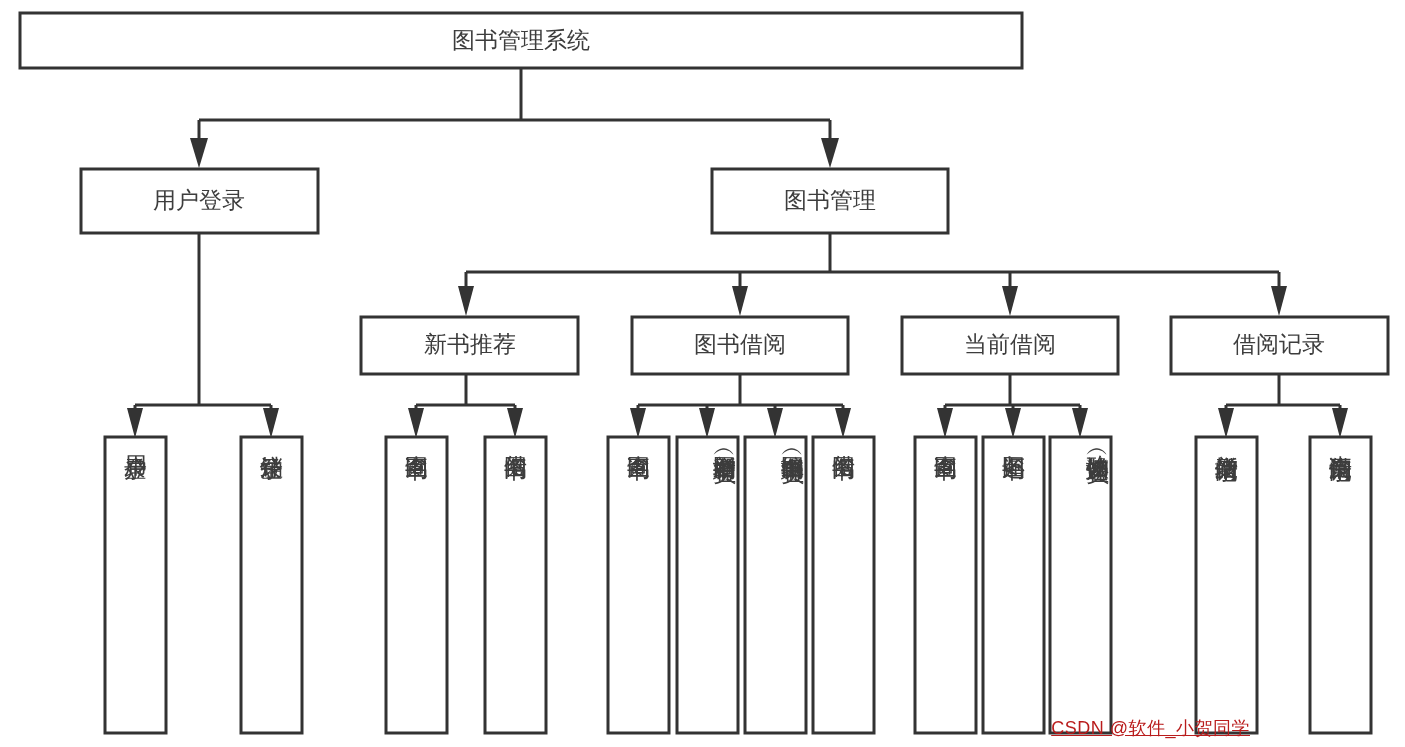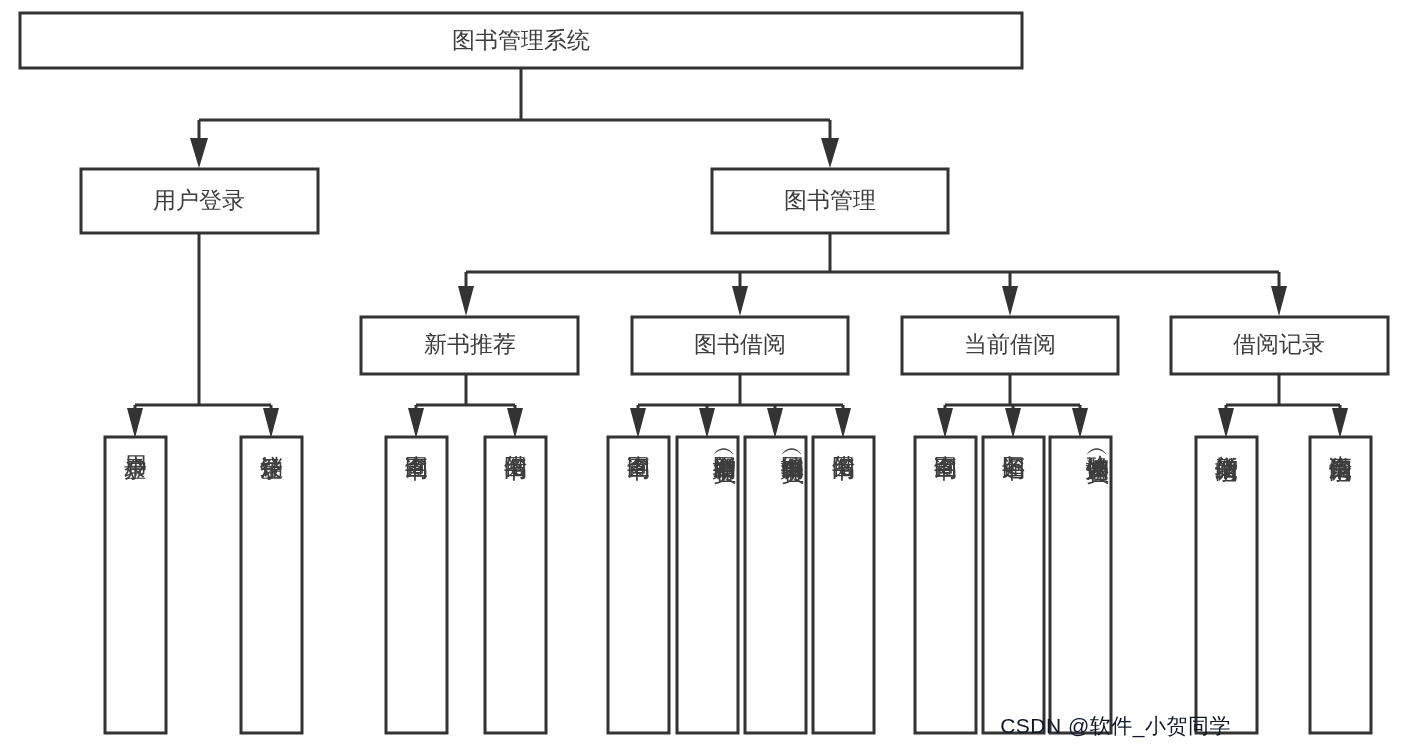--- a/index.html
+++ b/index.html
@@ -12,20 +12,21 @@
     width: 1405px;
     height: 747px;
     font-family: "Liberation Sans", "DejaVu Sans", sans-serif;
     overflow: hidden;
     position: relative;
   }
   #diagram-root {
     position: relative;
     width: 1243px;
     height: 747px;
+    padding-left: 19px;
   }
   svg#flow-svg {
     position: absolute;
     left: 0;
     top: 0;
     width: 1405px;
     height: 747px;
     display: block;
   }
   .node-box {
@@ -63,24 +64,25 @@
     display: flex;
     align-items: center;
     justify-content: flex-start;
     white-space: nowrap;
     pointer-events: none;
     user-select: none;
   }
   .watermark {
     position: absolute;
     font-family: "Liberation Sans", "DejaVu Sans", sans-serif;
-    font-size: 21px;
-    color: #0f172a;
+    font-size: 18px;
+    color: #b91c1c;
     white-space: nowrap;
     letter-spacing: 0.5px;
+    text-decoration: underline;
   }
 </style>
 </head>
 <body>
 
 <div id="diagram-root">
 
   <svg id="flow-svg" viewBox="0 0 1405 747">
 
     <g>

